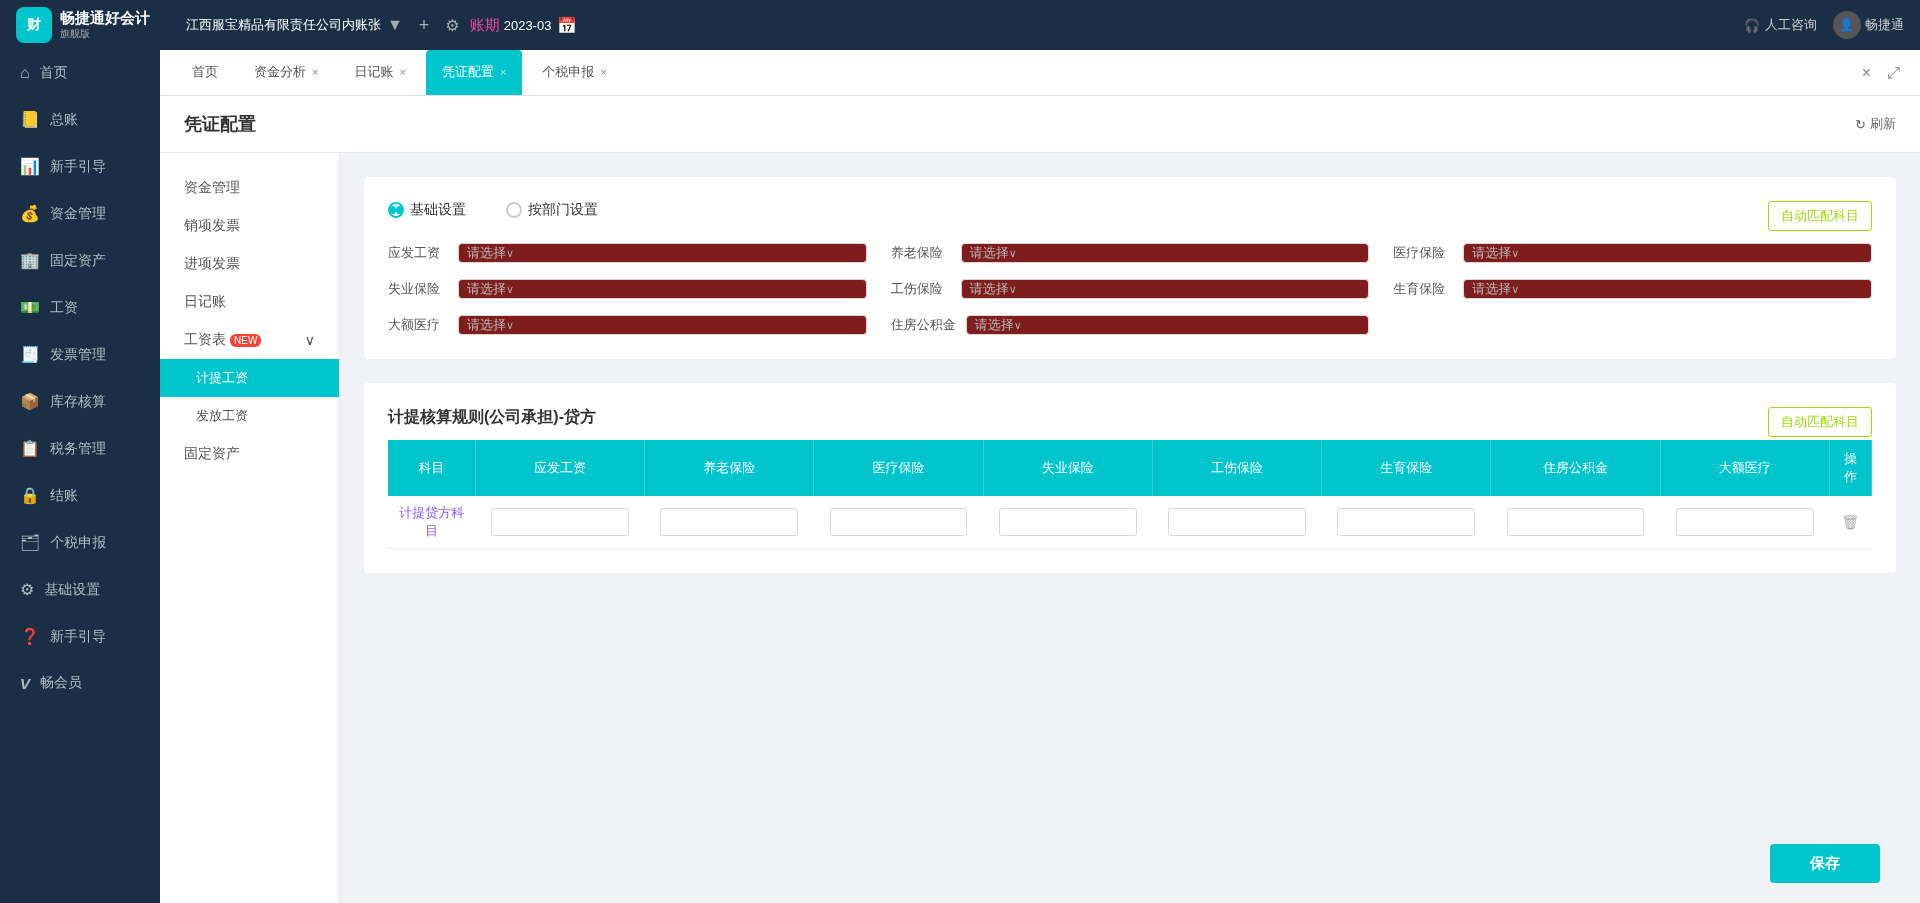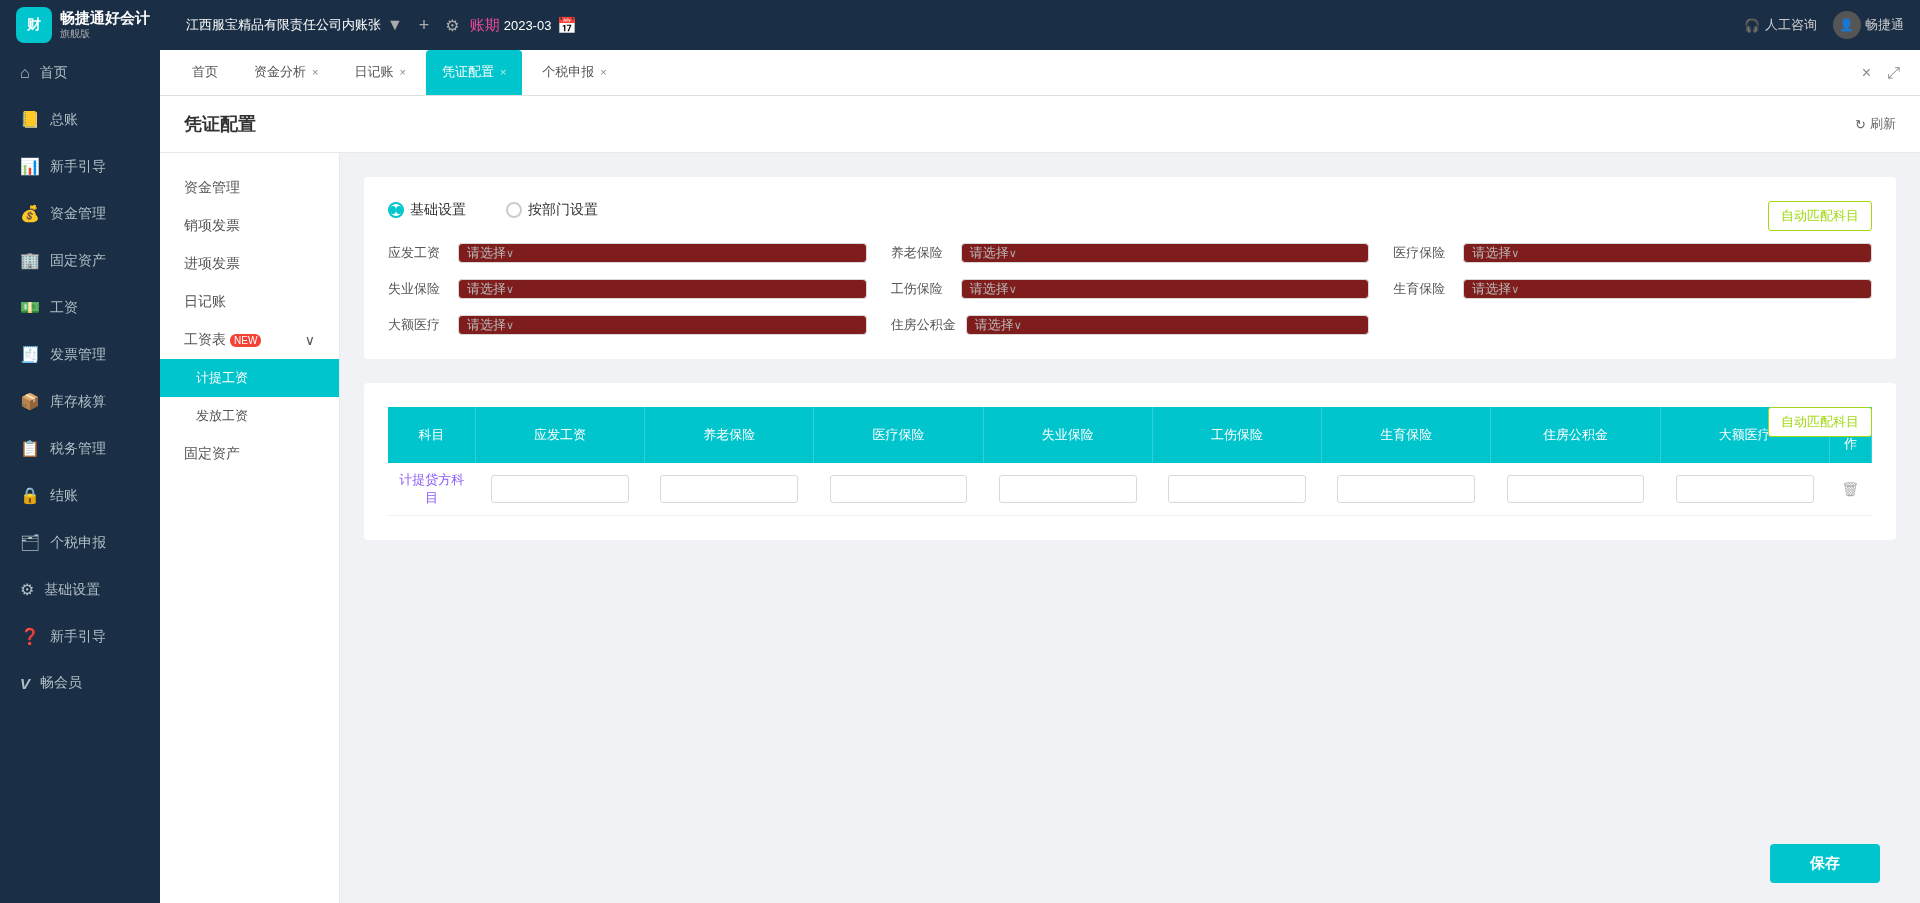--- a/index.html
+++ b/index.html
@@ -577,20 +577,21 @@
                 <span class="form-label">住房公积金</span>
                 <div class="form-select">
                   <span style="color:#bbb;">请选择</span>
                   <span class="select-arrow">∨</span>
                 </div>
               </div>
             </div>
           </div>
 
           <div class="section-card">
+            <div class="section-title">计提核算规则(公司承担)-贷方</div>
             <button class="auto-match-btn">自动匹配科目</button>
 
             <table class="data-table">
               <thead>
                 <tr>
                   <th>科目</th>
                   <th>应发工资</th>
                   <th>养老保险</th>
                   <th>医疗保险</th>
                   <th>失业保险</th>

